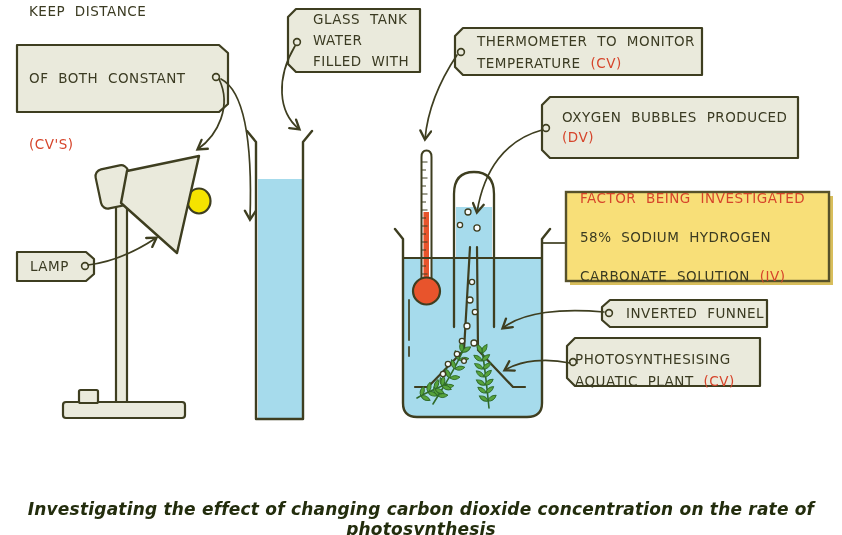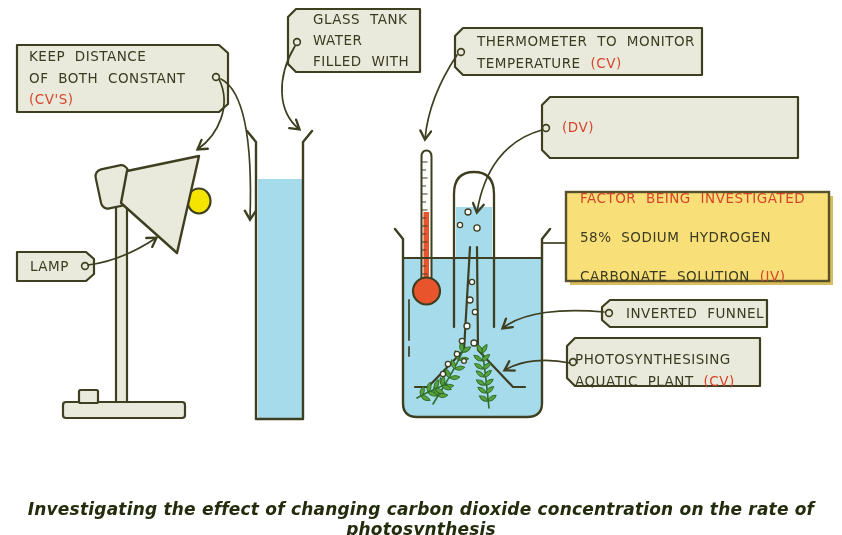--- a/index.html
+++ b/index.html
@@ -180,38 +180,39 @@
       <path d="M221,79 C248,93 252,160 250,219" marker-end="url(#ah)"></path>
       <path d="M295,46 C276,78 278,112 299,129" marker-end="url(#ah)"></path>
       <path d="M457,55 C441,79 428,106 425,139" marker-end="url(#ah)"></path>
       <path d="M542,130 C505,140 484,170 477,212" marker-end="url(#ah)"></path>
       <path d="M604,312 C562,308 523,312 503,328" marker-end="url(#ah)"></path>
       <path d="M570,363 C546,358 522,360 505,370" marker-end="url(#ah)"></path>
       <path d="M88,265 C112,262 135,252 156,238" marker-end="url(#ah)"></path>
     </g>
   </svg>
 
-  <div class="tag-text" style="left:17px; top:46px; width:211px; height:65px; padding-left:12px; line-height:21.5px;">
+  <div class="tag-text" style="left:17px; top:46px; width:211px; height:65px; padding-left:12px; line-height:21.5px;gap:45px;">
     <div class="line"><span>KEEP DISTANCE</span></div>
     <div class="line"><span>OF BOTH CONSTANT</span></div>
     <div class="line"><span class="red">(CV'S)</span></div>
   </div>
 
   <div class="tag-text" style="left:288px; top:10px; width:132px; height:61px; padding-left:25px; line-height:21px;">
     <div class="line"><span>GLASS TANK</span></div>
     <div class="line"><span>WATER</span></div>
     <div class="line"><span>FILLED WITH</span></div>
   </div>
 
   <div class="tag-text" style="left:455px; top:29px; width:247px; height:45px; padding-left:22px; line-height:22px;">
     <div class="line"><span>THERMOMETER TO MONITOR</span></div>
     <div class="line"><span>TEMPERATURE</span> <span class="red">(CV)</span></div>
   </div>
 
   <div class="tag-text" style="left:542px; top:97px; width:256px; height:60px; padding-left:20px; line-height:20px;">
+    <div class="line"><span>OXYGEN BUBBLES PRODUCED</span></div>
     <div class="line"><span class="red">(DV)</span></div>
   </div>
 
   <div class="tag-text factor-text" style="left:567px; top:194px; width:261px; height:86px; padding-left:13px;gap:12px;">
     <div class="line"><span class="red">FACTOR BEING INVESTIGATED</span></div>
     <div class="line"><span>58% SODIUM HYDROGEN</span></div>
     <div class="line"><span>CARBONATE SOLUTION</span> <span class="red">(IV)</span></div>
   </div>
 
   <div class="tag-text" style="left:602px; top:300px; width:165px; height:27px; padding-left:24px;">

